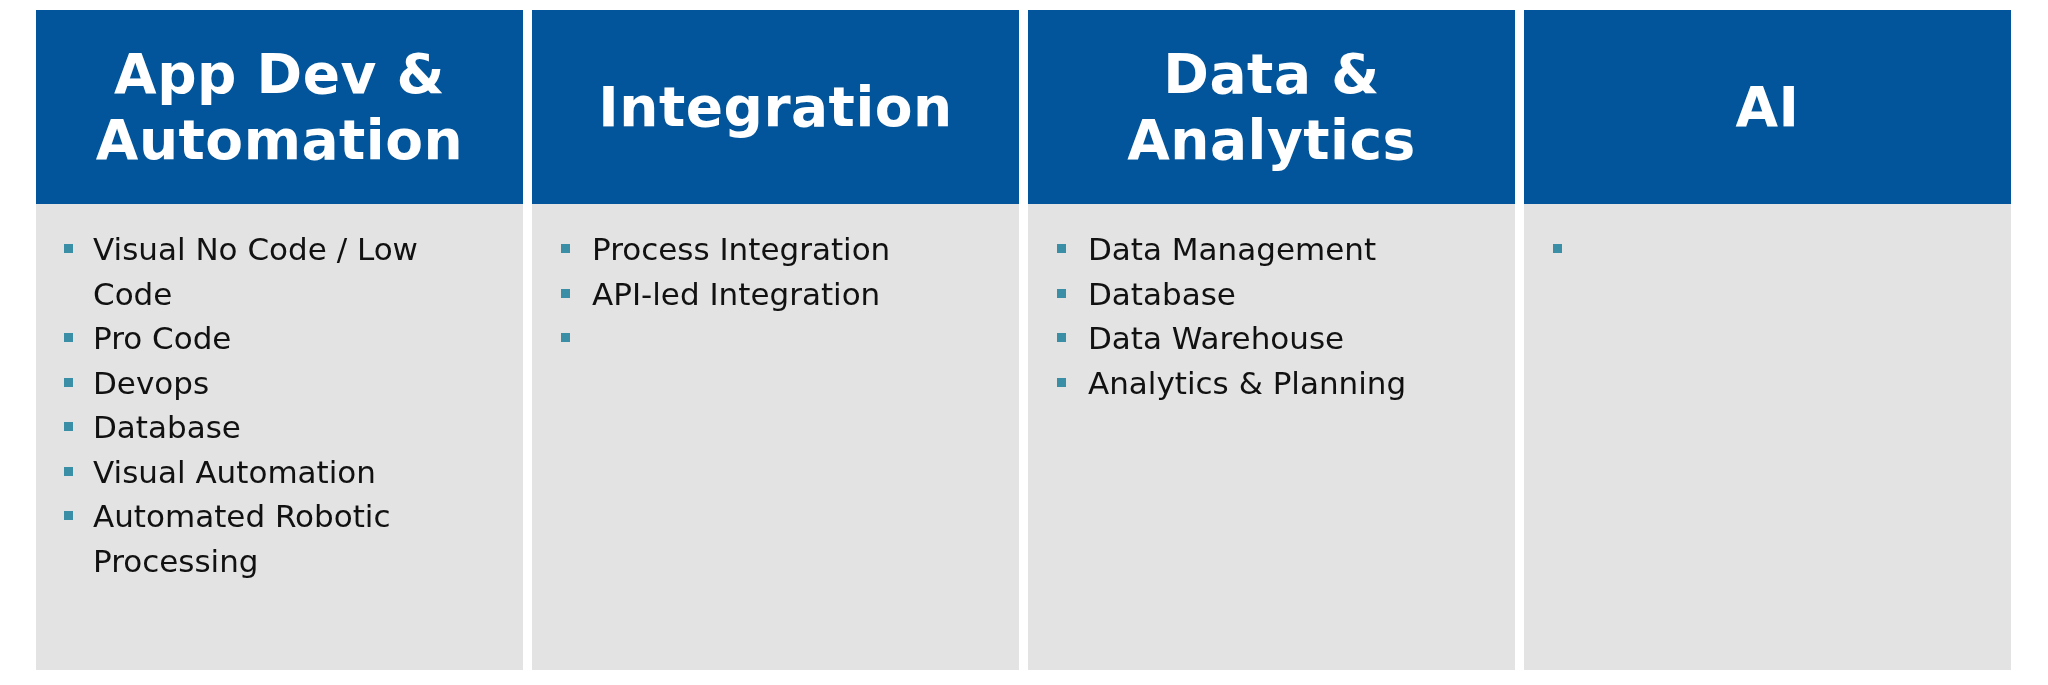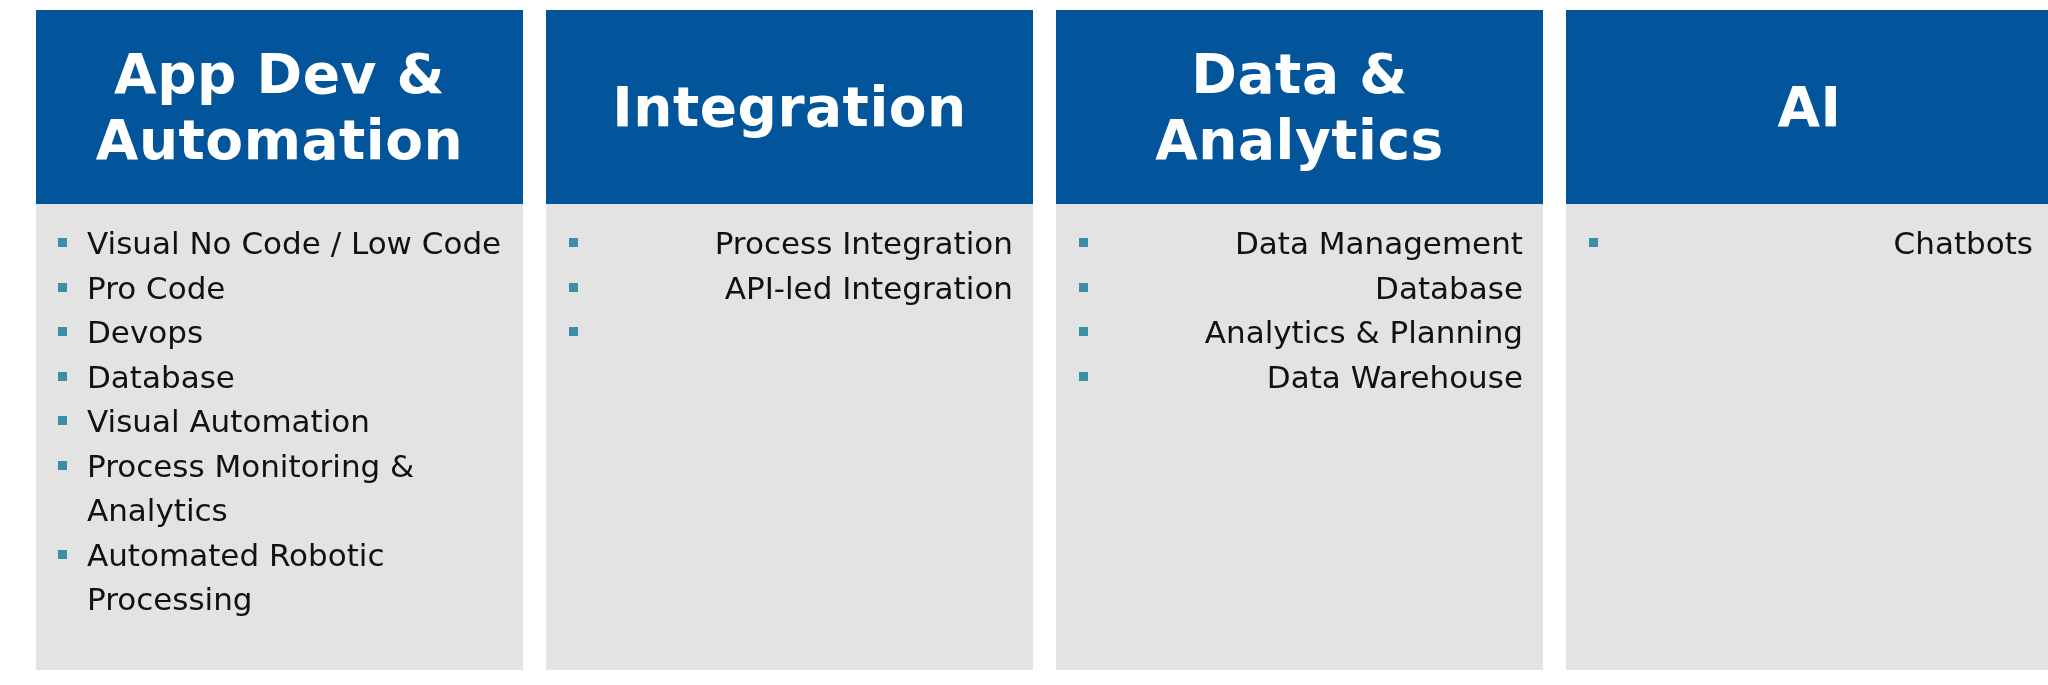--- a/index.html
+++ b/index.html
@@ -14,21 +14,21 @@
       overflow: hidden;
       font-family: "Liberation Sans", sans-serif;
     }
     .columns {
       position: absolute;
       left: 36px;
       top: 10px;
       width: 1992px;
       height: 660px;
       display: flex;
-      gap: 23px;
+      gap: 9px;
     }
     .column {
       width: 487px;
       flex: 0 0 487px;
       display: flex;
       flex-direction: column;
       height: 100%;
     }
     .col-header {
       height: 194px;
@@ -50,60 +50,59 @@
       white-space: pre-line;
     }
     .col-body {
       flex: 1;
       background: #e3e3e3;
       box-sizing: border-box;
       padding: 17px 20px 0 18px;
     }
     .bullet-list {
       list-style: none;
-      margin: 0;
+      margin: 6px;
       padding: 0;
     }
     .bullet-item {
       position: relative;
       padding-left: 33px;
       font-family: "DejaVu Sans", sans-serif;
       font-size: 31px;
       line-height: 44.5px;
       color: #111111;
     }
     .bullet-item .bullet-icon {
       position: absolute;
       left: 4px;
       top: 17px;
       width: 9px;
       height: 9px;
       background: #3a8ea6;
     }
-    .col-wide .bullet-item { padding-left: 36px; text-align: right; }
+    .col-wide .bullet-item { padding-left: 36px; }
     .col-wide .bullet-item .bullet-icon { left: 5px; }
   </style>
 </head>
 <body>
 
 <div class="columns">
 
   <div class="column">
     <div class="col-header">
       <div class="col-header-title">App Dev &amp;
 Automation</div>
     </div>
     <div class="col-body">
       <ul class="bullet-list">
         <li class="bullet-item"><span class="bullet-icon"></span><span>Visual No Code / Low Code</span></li>
         <li class="bullet-item"><span class="bullet-icon"></span><span>Pro Code</span></li>
         <li class="bullet-item"><span class="bullet-icon"></span><span>Devops</span></li>
         <li class="bullet-item"><span class="bullet-icon"></span><span>Database</span></li>
         <li class="bullet-item"><span class="bullet-icon"></span><span>Visual Automation</span></li>
-        <li class="bullet-item"><span class="bullet-icon"></span><span>Process Monitoring &amp; Analytics</span></li>
         <li class="bullet-item"><span class="bullet-icon"></span><span>Automated Robotic Processing</span></li>
       </ul>
     </div>
   </div>
 
   <div class="column col-wide">
     <div class="col-header">
       <div class="col-header-title">Integration</div>
     </div>
     <div class="col-body">
@@ -117,31 +116,30 @@
 
   <div class="column col-wide">
     <div class="col-header">
       <div class="col-header-title">Data &amp;
 Analytics</div>
     </div>
     <div class="col-body">
       <ul class="bullet-list">
         <li class="bullet-item"><span class="bullet-icon"></span><span>Data Management</span></li>
         <li class="bullet-item"><span class="bullet-icon"></span><span>Database</span></li>
+        <li class="bullet-item"><span class="bullet-icon"></span><span>Data Warehouse</span></li>
         <li class="bullet-item"><span class="bullet-icon"></span><span>Analytics &amp; Planning</span></li>
-        <li class="bullet-item"><span class="bullet-icon"></span><span>Data Warehouse</span></li>
       </ul>
     </div>
   </div>
 
   <div class="column col-wide">
     <div class="col-header">
       <div class="col-header-title">AI</div>
     </div>
     <div class="col-body">
       <ul class="bullet-list">
         <li class="bullet-item"><span class="bullet-icon"></span></li>
-        <li class="bullet-item"><span class="bullet-icon"></span><span>Chatbots</span></li>
       </ul>
     </div>
   </div>
 
 </div>
 
 </body></html>

